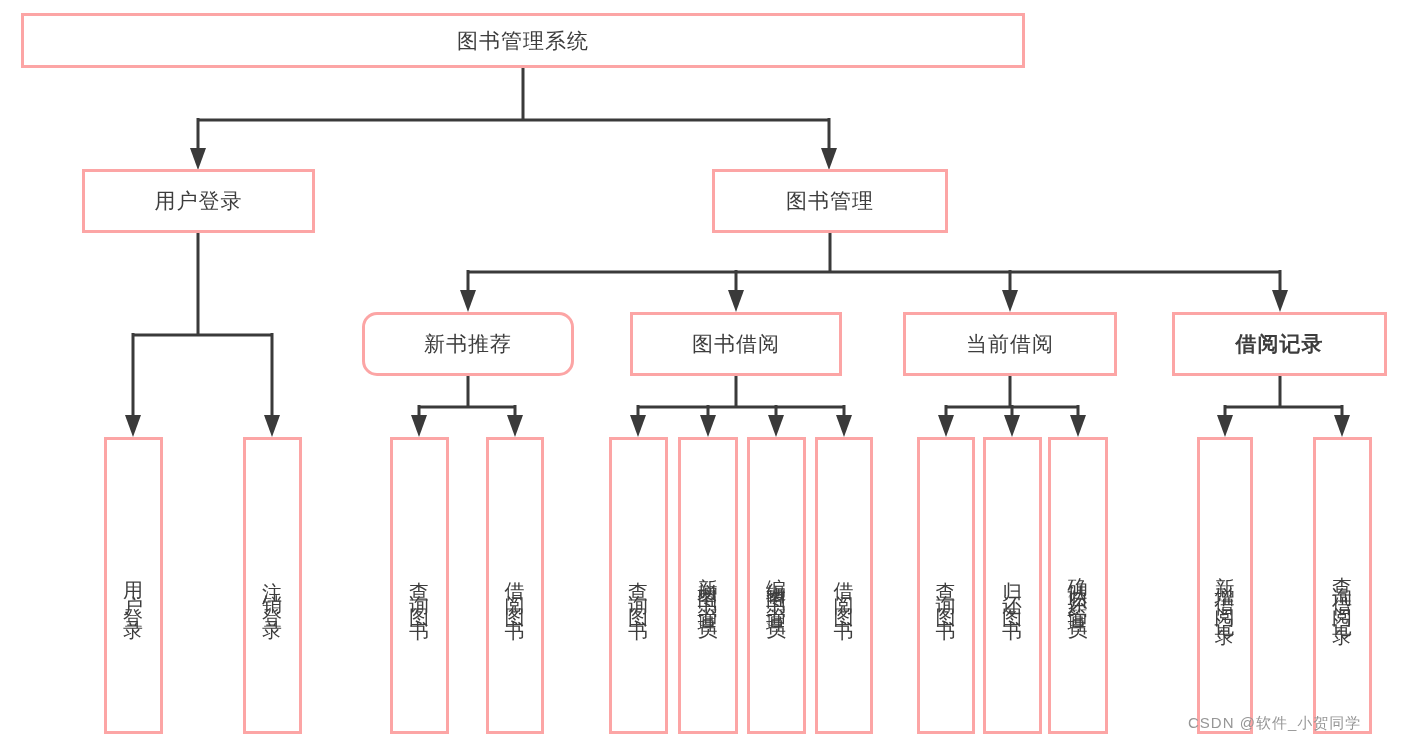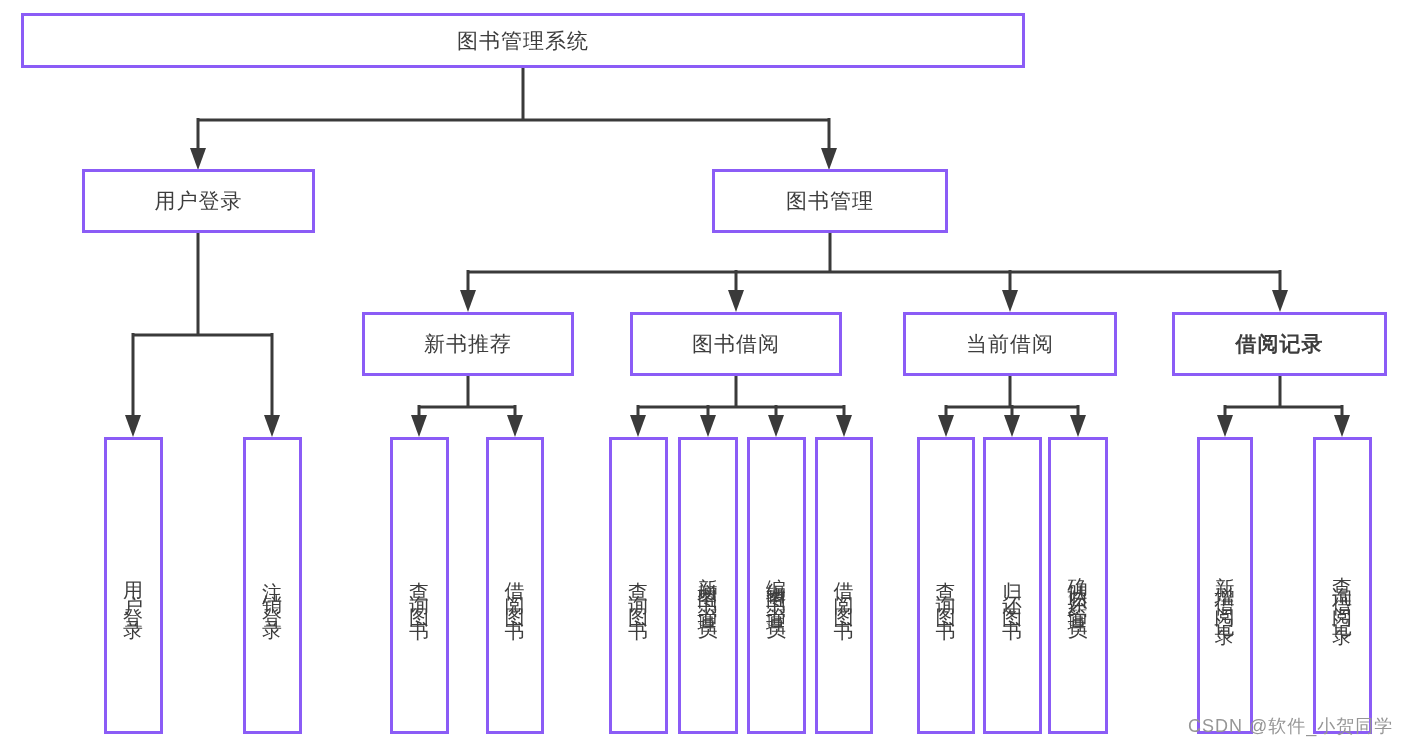--- a/index.html
+++ b/index.html
@@ -16,21 +16,21 @@
     overflow: hidden;
   }
   svg.connectors {
     position: absolute;
     left: 0; top: 0;
     width: 1405px; height: 747px;
   }
   .node {
     position: absolute;
     box-sizing: border-box;
-    border: 3px solid #8b5cf6;
+    border: 3px solid #fca5a5;
     background: #ffffff;
     display: flex;
     align-items: center;
     justify-content: center;
     color: #3d3d3d;
   }
   .h-label {
     font-size: 21px;
     letter-spacing: 1px;
     white-space: nowrap;
@@ -46,21 +46,21 @@
     line-height: 1;
     white-space: nowrap;
   }
   .ls-4 { letter-spacing: 13px; margin-bottom: -13px; }
   .ls-6 { letter-spacing: 10px; margin-bottom: -10px; }
   .ls-9 { letter-spacing: 6px;  margin-bottom: -6px; }
   .watermark {
     position: absolute;
     top: 714px;
     left: 1188px;
-    font-size: 18px;
+    font-size: 15px;
     color: #969696;
     letter-spacing: 1px;
     white-space: nowrap;
   }
 </style>
 </head>
 <body>
 
 <div id="canvas">
 
@@ -108,21 +108,21 @@
     <span class="h-label">图书管理系统</span>
   </div>
 
   <div class="node" style="left:82px; top:169px; width:233px; height:64px;">
     <span class="h-label">用户登录</span>
   </div>
   <div class="node" style="left:712px; top:169px; width:236px; height:64px;align-items:center;">
     <span class="h-label">图书管理</span>
   </div>
 
-  <div class="node" style="left:362px; top:312px; width:212px; height:64px;">
+  <div class="node" style="left:362px; top:312px; width:212px; height:64px;border-radius:15px;">
     <span class="h-label">新书推荐</span>
   </div>
   <div class="node" style="left:903px; top:312px; width:214px; height:64px;">
     <span class="h-label">当前借阅</span>
   </div>
   <div class="node" style="left:630px; top:312px; width:212px; height:64px;">
     <span class="h-label">图书借阅</span>
   </div>
   <div class="node" style="left:1172px; top:312px; width:215px; height:64px;font-weight:bold;">
     <span class="h-label">借阅记录</span>

